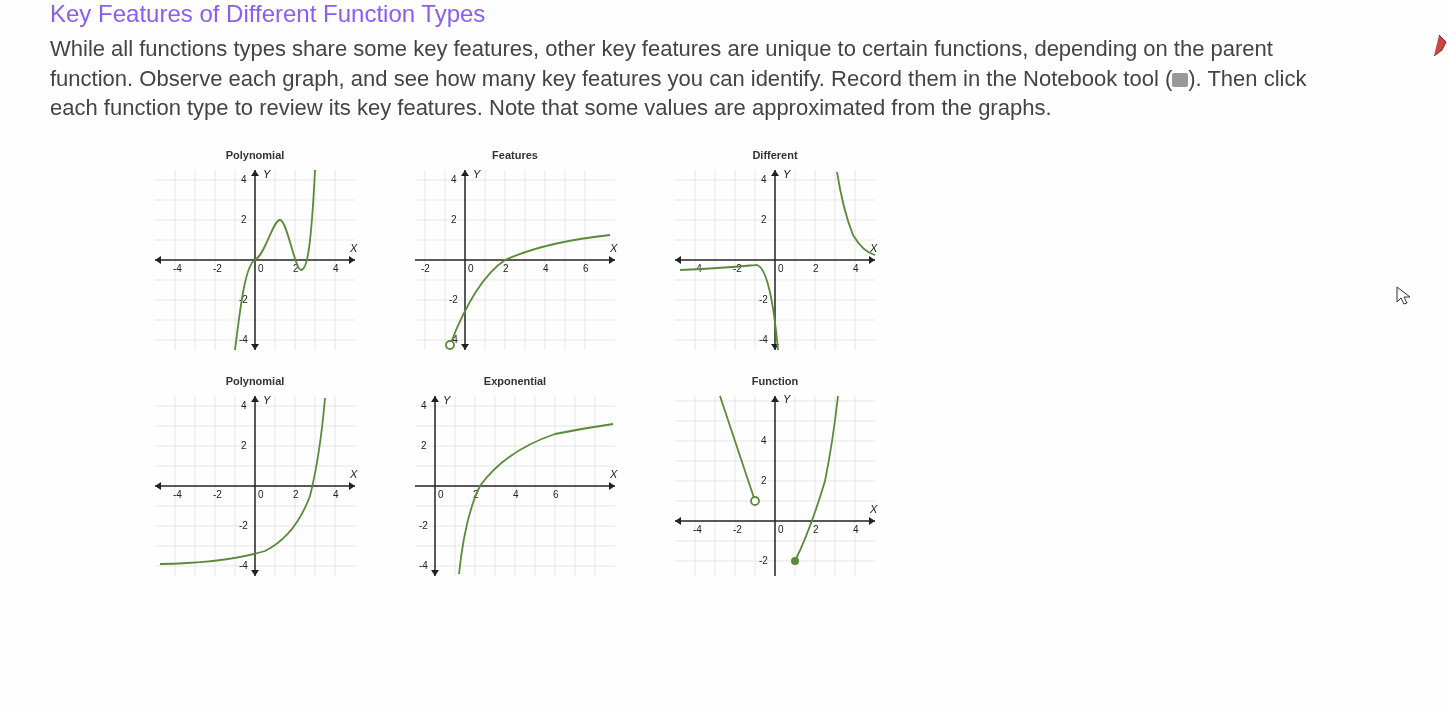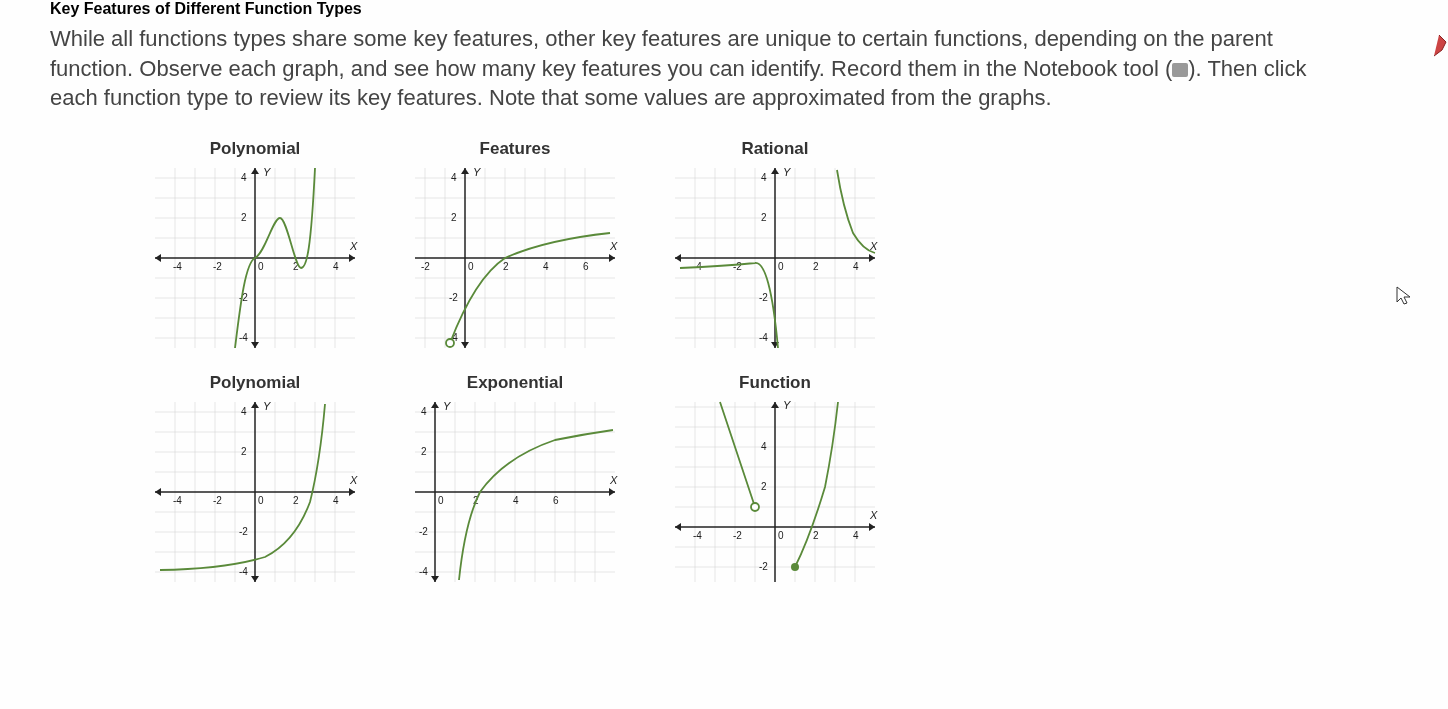--- a/index.html
+++ b/index.html
@@ -7,23 +7,23 @@
       font-family: "Segoe UI", Arial, sans-serif;
       background: #fefefe;
       padding: 0 20px;
       width: 1448px;
       height: 709px;
       position: relative;
       color: #333;
     }
     .content-wrap { padding-left: 30px; }
     .page-title {
-      font-weight: 700;
-      font-size: 16px;
-      color: #000000;
+      font-weight: 400;
+      font-size: 24px;
+      color: #8b5cf6;
       margin-bottom: 6px;
     }
     .intro-text {
       font-size: 22px;
       line-height: 1.35;
       color: #444;
       max-width: 1300px;
       margin-bottom: 26px;
     }
     .notebook-icon-inline {
@@ -44,21 +44,21 @@
       margin-bottom: 20px;
     }
     .graph-container {
       display: flex;
       flex-direction: column;
       align-items: center;
       width: 210px;
     }
     .graph-label {
       font-weight: 700;
-      font-size: 17px;
+      font-size: 11px;
       margin-bottom: 4px;
       color: #333;
     }
     .graph-svg {
       width: 210px;
       height: 190px;
     }
     .grid-line { stroke: #ccc; stroke-width: 0.5; }
     .axis-line { stroke: #222; stroke-width: 1.5; }
     .tick-label { font-size: 10px; fill: #222; font-family: Arial; }
@@ -178,21 +178,21 @@
             <text class="axis-label" x="145" y="-8">X</text>
             <text class="axis-label" x="8" y="-82">Y</text>
 
             <path class="curve" d="M -15,85 Q 10,20 40,0 Q 80,-18 145,-25"></path>
             <circle cx="-15" cy="85" r="4" fill="#fff" stroke="#5a8a3a" stroke-width="1.8"></circle>
           </g>
         </svg>
       </div>
 
       <div class="graph-container">
-        <div class="graph-label">Rational</div>
+        <div class="graph-label">Different</div>
         <svg class="graph-svg" viewBox="0 0 210 190">
           <g transform="translate(105,95)">
             <g>
               <line class="grid-line" x1="-100" y1="-80" x2="100" y2="-80"></line>
               <line class="grid-line" x1="-100" y1="-40" x2="100" y2="-40"></line>
               <line class="grid-line" x1="-100" y1="40" x2="100" y2="40"></line>
               <line class="grid-line" x1="-100" y1="80" x2="100" y2="80"></line>
               <line class="grid-line" x1="-80" y1="-90" x2="-80" y2="90"></line>
               <line class="grid-line" x1="-40" y1="-90" x2="-40" y2="90"></line>
               <line class="grid-line" x1="40" y1="-90" x2="40" y2="90"></line>

